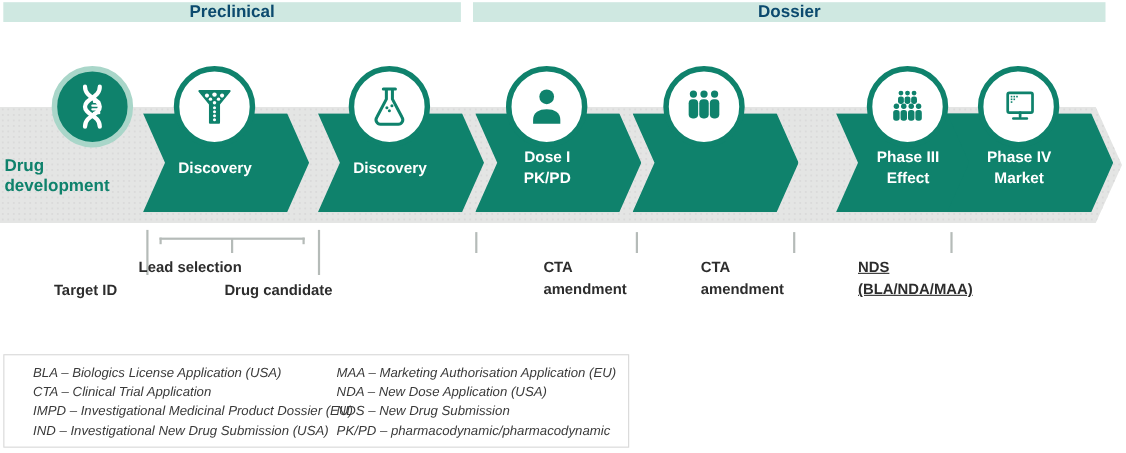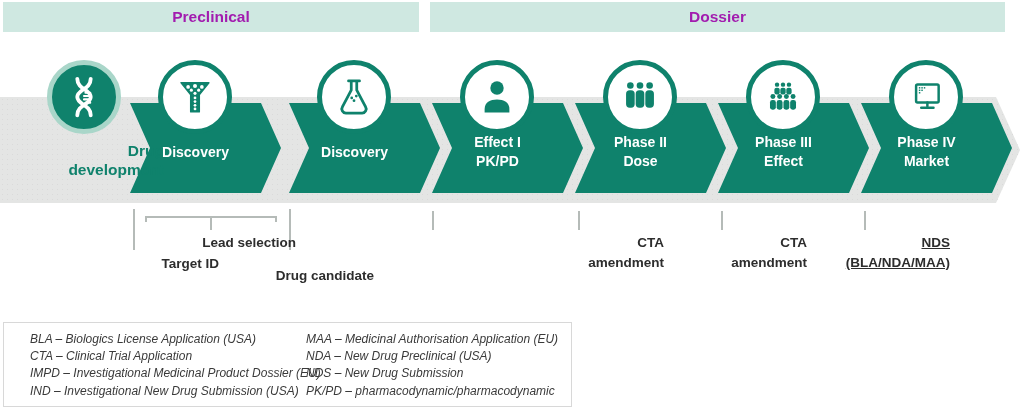--- a/index.html
+++ b/index.html
@@ -1,20 +1,20 @@
 <!DOCTYPE html>
 <html style="--teal: #0F826C; --header_bg: #CFE8E1; --band_gray: #E4E5E4; --ring: #A9D6C9; --tick_gray: #B5BBB8;"><head>
 <meta charset="utf-8">
 <style>
   html,body{margin:0;padding:0;background:#fff;}
   .canvas{position:relative;width:1024px;height:412px;background:#fff;overflow:hidden;
           font-family:"Liberation Sans",sans-serif;color:#2d2d2d;}
-  .bar{position:absolute;top:2px;height:30px;background:var(--header_bg,#CFE8E1);
-       display:flex;align-items:center;justify-content:center;
-       font-weight:700;font-size:15.5px;color:#a21caf;}
+  .bar{position:absolute;top:2px;height:18px;background:var(--header_bg,#CFE8E1);
+       display:flex;justify-content:center;
+       font-weight:700;font-size:15.5px;color:#0c4a6e;}
   .band{position:absolute;left:0;top:97px;width:1020px;height:106px;
         background-color:var(--band_gray,#E4E5E4);
         background-image:radial-gradient(#dadada 0.8px, transparent 0.9px);
         background-size:5px 5px;
         clip-path:polygon(0 0,996px 0,1020px 53px,996px 106px,0 106px);z-index:1;}
   .stage{position:absolute;top:103px;width:151px;height:90px;z-index:2;}
   .stage-arrow{position:absolute;left:0;top:0;width:151px;height:90px;
         background:var(--teal,#0F826C);
         clip-path:polygon(0 0,131px 0,151px 45px,131px 90px,0 90px,20px 45px);}
   .stage-label{position:absolute;left:0;top:0;width:131px;height:90px;
@@ -23,30 +23,30 @@
         line-height:19px;text-align:center;white-space:pre-line;}
   .icon-circle{position:absolute;left:28px;top:-43px;width:74px;height:74px;
         border-radius:50%;background:#fff;border:5px solid var(--teal,#0F826C);
         box-sizing:border-box;display:flex;align-items:center;justify-content:center;
         z-index:3;color:var(--teal,#0F826C);}
   .start-circle{position:absolute;left:47px;top:60px;width:74px;height:74px;
         border-radius:50%;background:var(--teal,#0F826C);
         border:5px solid var(--ring,#A9D6C9);box-sizing:border-box;
         display:flex;align-items:center;justify-content:center;z-index:3;}
   .start-label{position:absolute;left:4px;top:141px;width:160px;z-index:3;
-        text-align:right;color:var(--teal,#0F826C);font-weight:700;
+        text-align:left;color:var(--teal,#0F826C);font-weight:700;
         font-size:15.5px;line-height:19px;white-space:pre-line;}
   .tick{position:absolute;width:2px;background:var(--tick_gray,#B5BBB8);z-index:4;}
   .bracket{position:absolute;left:145px;top:216px;width:132px;height:6px;
         border-top:2px solid var(--tick_gray,#B5BBB8);
         border-left:2px solid var(--tick_gray,#B5BBB8);
         border-right:2px solid var(--tick_gray,#B5BBB8);box-sizing:border-box;z-index:4;}
   .bracket-stem{position:absolute;left:210px;top:217px;width:2px;height:13px;
         background:var(--tick_gray,#B5BBB8);z-index:4;}
-  .ms{position:absolute;width:170px;text-align:right;font-weight:700;
+  .ms{position:absolute;width:170px;text-align:left;font-weight:700;
         font-size:13.5px;line-height:20px;color:#2d2d2d;white-space:pre-line;z-index:4;}
   .legend{position:absolute;left:3px;top:322px;width:569px;height:85px;
         background:#fff;border:1px solid #d8d8d8;box-sizing:border-box;}
   .legend-col{position:absolute;top:8px;font-size:12px;line-height:17.2px;color:#3a3a3a;font-style:italic;}
   .legend-col div{white-space:nowrap;}
   svg{display:block;}
 </style>
 </head>
 <body>
 
@@ -106,41 +106,39 @@
   </div>
 
   <div class="stage" style="left:432px;">
     <div class="stage-arrow"></div>
     <div class="icon-circle">
       <svg viewBox="0 0 48 48" width="44" height="44">
         <circle cx="24" cy="14.2" r="7.3" fill="currentColor"></circle>
         <path d="M10.5 41 V37 C10.5 29.8 16.5 26.6 24 26.6 C31.5 26.6 37.5 29.8 37.5 37 V41 Z" fill="currentColor"></path>
       </svg>
     </div>
-    <div class="stage-label">Effect I
+    <div class="stage-label">Dose I
 PK/PD</div>
   </div>
 
   <div class="stage" style="left:575px;">
     <div class="icon-circle">
       <svg viewBox="0 0 48 48" width="44" height="44">
         <circle cx="13.5" cy="11.5" r="3.6" fill="currentColor"></circle>
         <circle cx="24" cy="11.5" r="3.6" fill="currentColor"></circle>
         <circle cx="34.5" cy="11.5" r="3.6" fill="currentColor"></circle>
         <rect x="8.8" y="16.6" width="9.4" height="19" rx="4" fill="currentColor"></rect>
         <rect x="19.3" y="16.6" width="9.4" height="19" rx="4" fill="currentColor"></rect>
         <rect x="29.8" y="16.6" width="9.4" height="19" rx="4" fill="currentColor"></rect>
       </svg>
     </div>
     <div class="stage-arrow"></div>
-    <div class="stage-label">Phase II
-Dose</div>
-  </div>
-
-  <div class="stage" style="left:718px;">
+  </div>
+
+  <div class="stage" style="left:760px;">
     <div class="icon-circle">
       <svg viewBox="0 0 48 48" width="44" height="44">
         <circle cx="17.5" cy="10.5" r="2.4" fill="currentColor"></circle>
         <circle cx="24" cy="10.5" r="2.4" fill="currentColor"></circle>
         <circle cx="30.5" cy="10.5" r="2.4" fill="currentColor"></circle>
         <rect x="14.6" y="13.8" width="5.8" height="7.4" rx="2.4" fill="currentColor"></rect>
         <rect x="21.1" y="13.8" width="5.8" height="7.4" rx="2.4" fill="currentColor"></rect>
         <rect x="27.6" y="13.8" width="5.8" height="7.4" rx="2.4" fill="currentColor"></rect>
         <circle cx="13" cy="23.5" r="2.7" fill="currentColor"></circle>
         <circle cx="20.3" cy="23.5" r="2.7" fill="currentColor"></circle>
@@ -179,36 +177,36 @@
   <div class="bracket"></div>
   <div class="bracket-stem"></div>
   <div class="tick" style="left:289px;top:209px;height:41px;"></div>
   <div class="tick" style="left:432px;top:211px;height:19px;"></div>
   <div class="tick" style="left:578px;top:211px;height:19px;"></div>
   <div class="tick" style="left:721px;top:211px;height:19px;"></div>
   <div class="tick" style="left:864px;top:211px;height:19px;"></div>
 
   <div class="ms" style="left:49px;top:254px;">Target ID</div>
   <div class="ms" style="left:126px;top:233px;">Lead selection</div>
-  <div class="ms" style="left:204px;top:254px;margin-top:12px;">Drug candidate</div>
+  <div class="ms" style="left:204px;top:254px;">Drug candidate</div>
   <div class="ms" style="left:494px;top:233px;">CTA
 amendment</div>
   <div class="ms" style="left:637px;top:233px;">CTA
 amendment</div>
   <div class="ms" style="left:780px;top:233px;text-decoration:underline;">NDS
 (BLA/NDA/MAA)</div>
 
   <div class="legend">
     <div class="legend-col" style="left:26px;">
       <div>BLA – Biologics License Application (USA)</div>
       <div>CTA – Clinical Trial Application</div>
       <div>IMPD – Investigational Medicinal Product Dossier (EU)</div>
       <div>IND – Investigational New Drug Submission (USA)</div>
     </div>
     <div class="legend-col" style="left:302px;">
-      <div>MAA – Medicinal Authorisation Application (EU)</div>
-      <div>NDA – New Drug Preclinical (USA)</div>
+      <div>MAA – Marketing Authorisation Application (EU)</div>
+      <div>NDA – New Dose Application (USA)</div>
       <div>NDS – New Drug Submission</div>
       <div>PK/PD – pharmacodynamic/pharmacodynamic</div>
     </div>
   </div>
 
 </div>
 
 </body></html>

